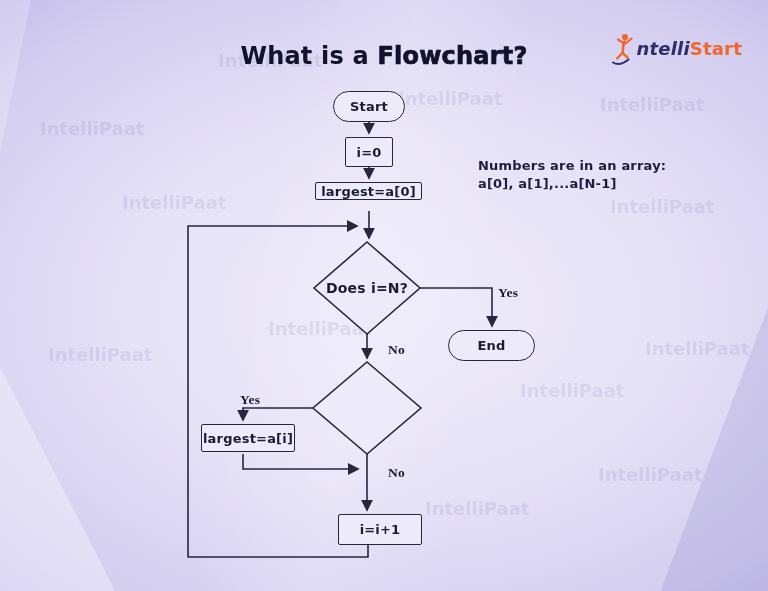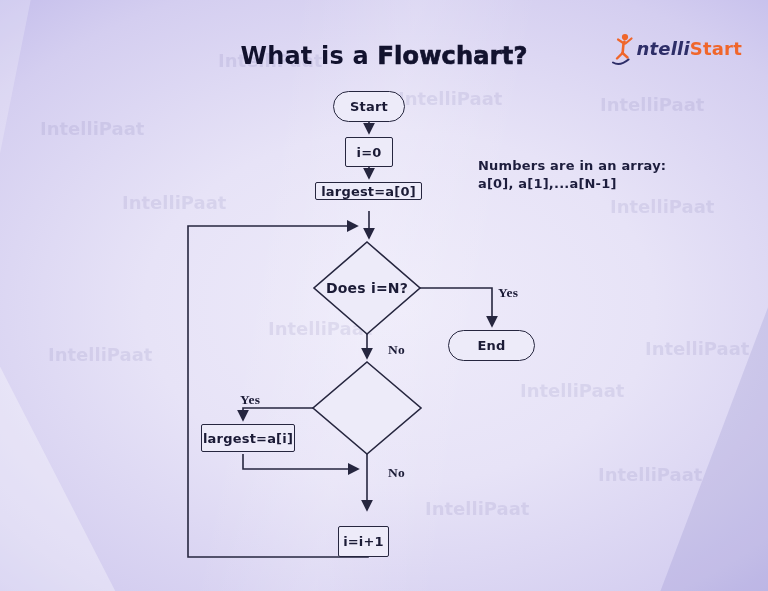--- a/index.html
+++ b/index.html
@@ -115,21 +115,21 @@
 
   <div class="node process" style="left:315px;top:182px;width:107px;height:18px">largest=a[0]</div>
 
   <div class="dlabel" style="left:307px;top:281px">Does i=N?</div>
 
   <div class="node terminator" style="left:448px;top:330px;width:87px;height:31px">End</div>
 
 
   <div class="node process" style="left:201px;top:424px;width:94px;height:28px">largest=a[i]</div>
 
-  <div class="node process" style="left:338px;top:526px;width:51px;height:31px">i=i+1</div>
+  <div class="node process" style="left:338px;top:514px;width:84px;height:31px">i=i+1</div>
 
   <span class="blabel" style="left:498px;top:285px">Yes</span>
   <span class="blabel" style="left:388px;top:342px">No</span>
   <span class="blabel" style="left:240px;top:392px">Yes</span>
   <span class="blabel" style="left:388px;top:465px">No</span>
 
   <div class="note">
     <div>Numbers are in an array:</div>
     <div>a[0], a[1],...a[N-1]</div>
   </div>

